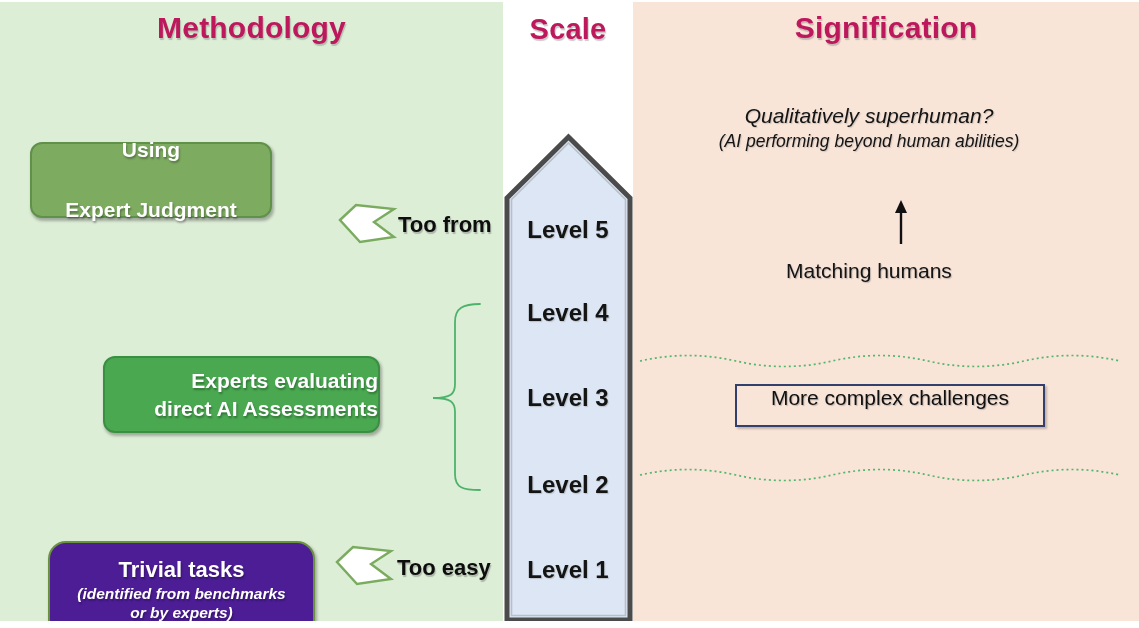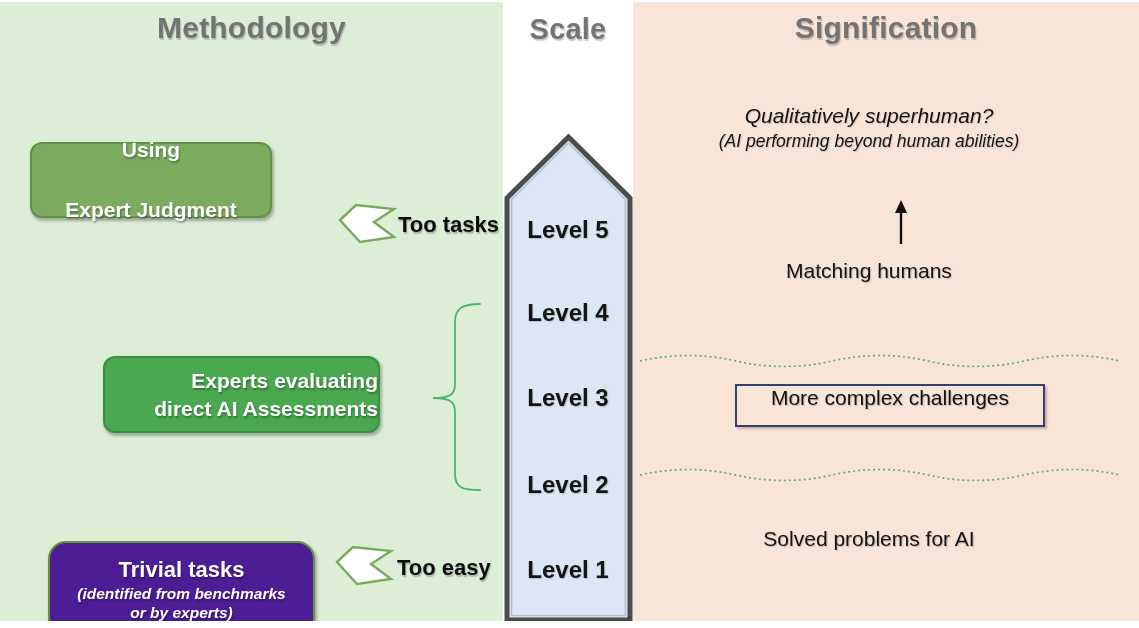--- a/index.html
+++ b/index.html
@@ -9,21 +9,21 @@
     background:#ffffff;
     overflow:hidden;
     font-family:"Liberation Sans", sans-serif;
   }
   .abs{position:absolute;}
   .panel{position:absolute;top:2px;height:619px;}
   .panel-methodology{left:0;width:503px;background:#ddeed7;}
   .panel-signification{left:633px;width:506px;background:#f9e4d8;}
   .col-title{
     position:absolute;text-align:center;
-    font-size:30px;font-weight:800;color:#737373;letter-spacing:.2px;
+    font-size:30px;font-weight:800;color:#be185d;letter-spacing:.2px;
     text-shadow:1px 1.5px 1px rgba(100,100,100,.35);
   }
   .box{
     position:absolute;display:flex;flex-direction:column;
     align-items:center;justify-content:center;text-align:center;
     box-sizing:border-box;line-height:1.32;
   }
   .box-green-shadow{box-shadow:1.5px 2.5px 3px rgba(0,0,0,.28);}
   .white-text{color:#ffffff;text-shadow:1px 1.5px 2px rgba(0,0,0,.3);}
   .box-using{left:30px;top:142px;width:242px;height:76px;background:#7dab60;border:2px solid #60914a;border-radius:12px;font-size:21px;font-weight:700;gap:32px;}
@@ -92,21 +92,21 @@
 
   <div class="box box-trivial box-green-shadow white-text">
     <span class="trivial-line1">Trivial tasks</span>
     <span class="trivial-sub">(identified from benchmarks</span>
     <span class="trivial-sub">or by experts)</span>
   </div>
 
   <svg class="abs" style="left:337px;top:199px;" width="62" height="48" viewBox="0 0 62 48">
     <polygon points="3,21 19,6 57,10 37,23 57,38 23,43" fill="#ffffff" stroke="#7aab5e" stroke-width="2.4" stroke-linejoin="miter"></polygon>
   </svg>
-  <div class="side-arrow-label" style="left:398px;top:212px;">Too tasks</div>
+  <div class="side-arrow-label" style="left:398px;top:212px;">Too from</div>
 
   <svg class="abs" style="left:334px;top:541px;" width="62" height="48" viewBox="0 0 62 48">
     <polygon points="3,21 19,6 57,10 37,23 57,38 23,43" fill="#ffffff" stroke="#7aab5e" stroke-width="2.4" stroke-linejoin="miter"></polygon>
   </svg>
   <div class="side-arrow-label" style="left:397px;top:555px;">Too easy</div>
 
   <svg class="abs" style="left:425px;top:296px;" width="60" height="202" viewBox="0 0 60 202">
     <path d="M 55 8 C 38 8 30 12 30 26 L 30 88 C 30 98 26 102 8 102 C 26 102 30 106 30 116 L 30 178 C 30 192 38 194 55 194" fill="none" stroke="#4db36a" stroke-width="1.8" stroke-linecap="round"></path>
   </svg>
 
@@ -125,16 +125,15 @@
   </svg>
 
   <div class="complex-box">
     <span>More complex challenges</span>
   </div>
 
   <svg class="abs" style="left:638px;top:462px;" width="492" height="24" viewBox="0 0 492 24">
     <path d="M 2 13 q 48 -11 96 0 q 48 11 96 0 q 48 -11 96 0 q 48 11 96 0 q 48 -11 96 0" fill="none" stroke="#53b76a" stroke-width="1.7" stroke-dasharray="2 3"></path>
   </svg>
 
-  <div class="sig-text sig-solved">Solved problems for AI</div>
 
   <div class="bottom-strip"></div>
 </div>
 
 </body></html>

